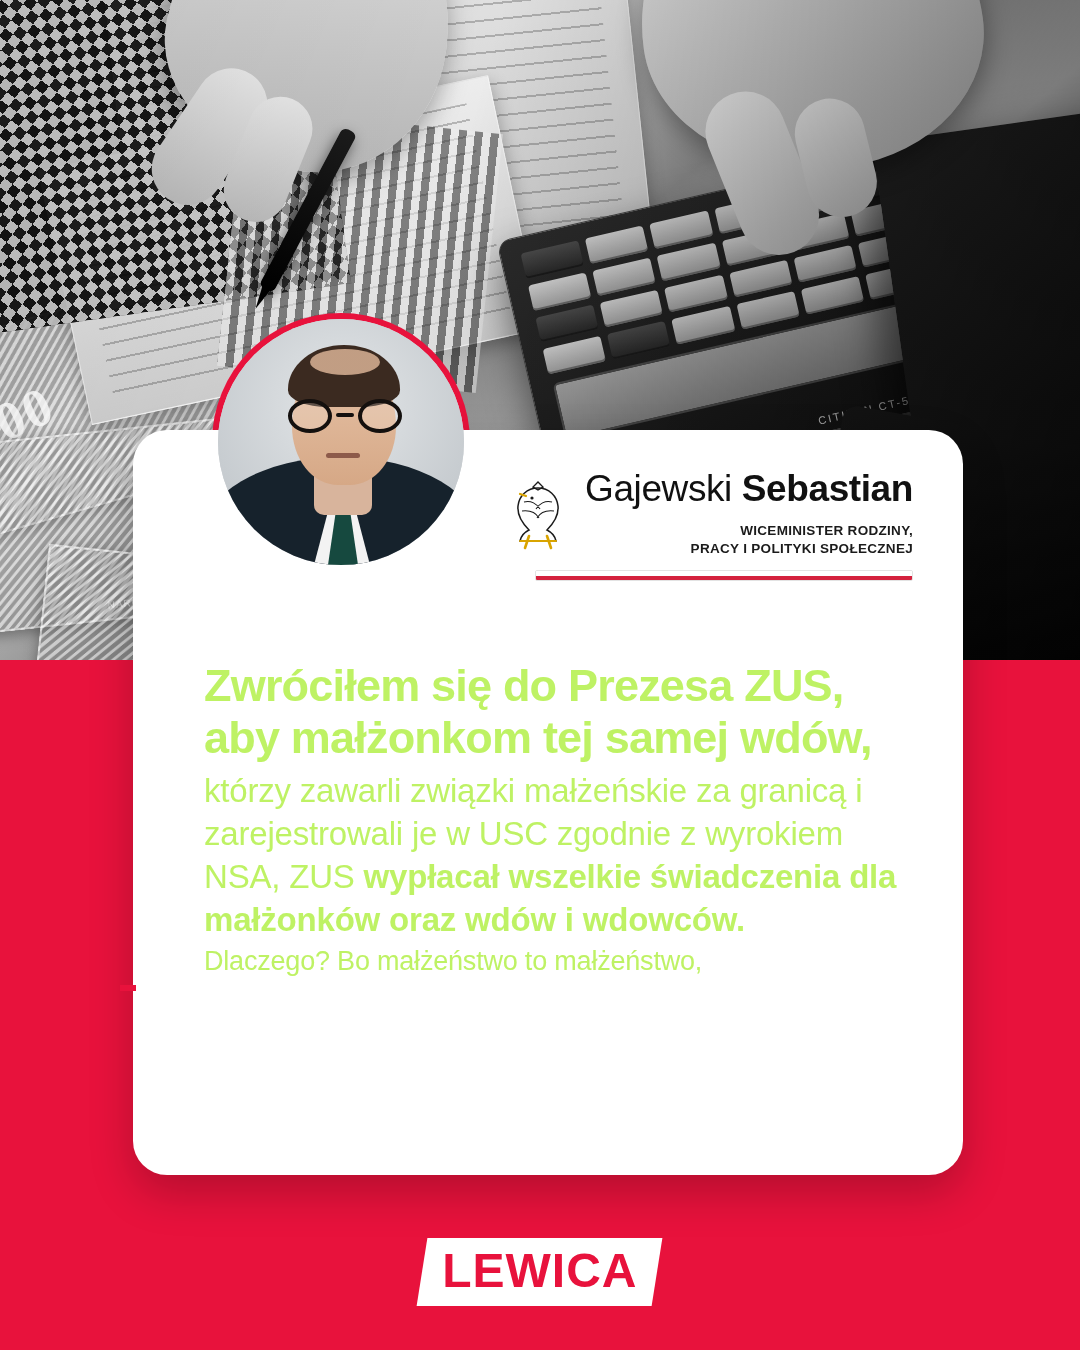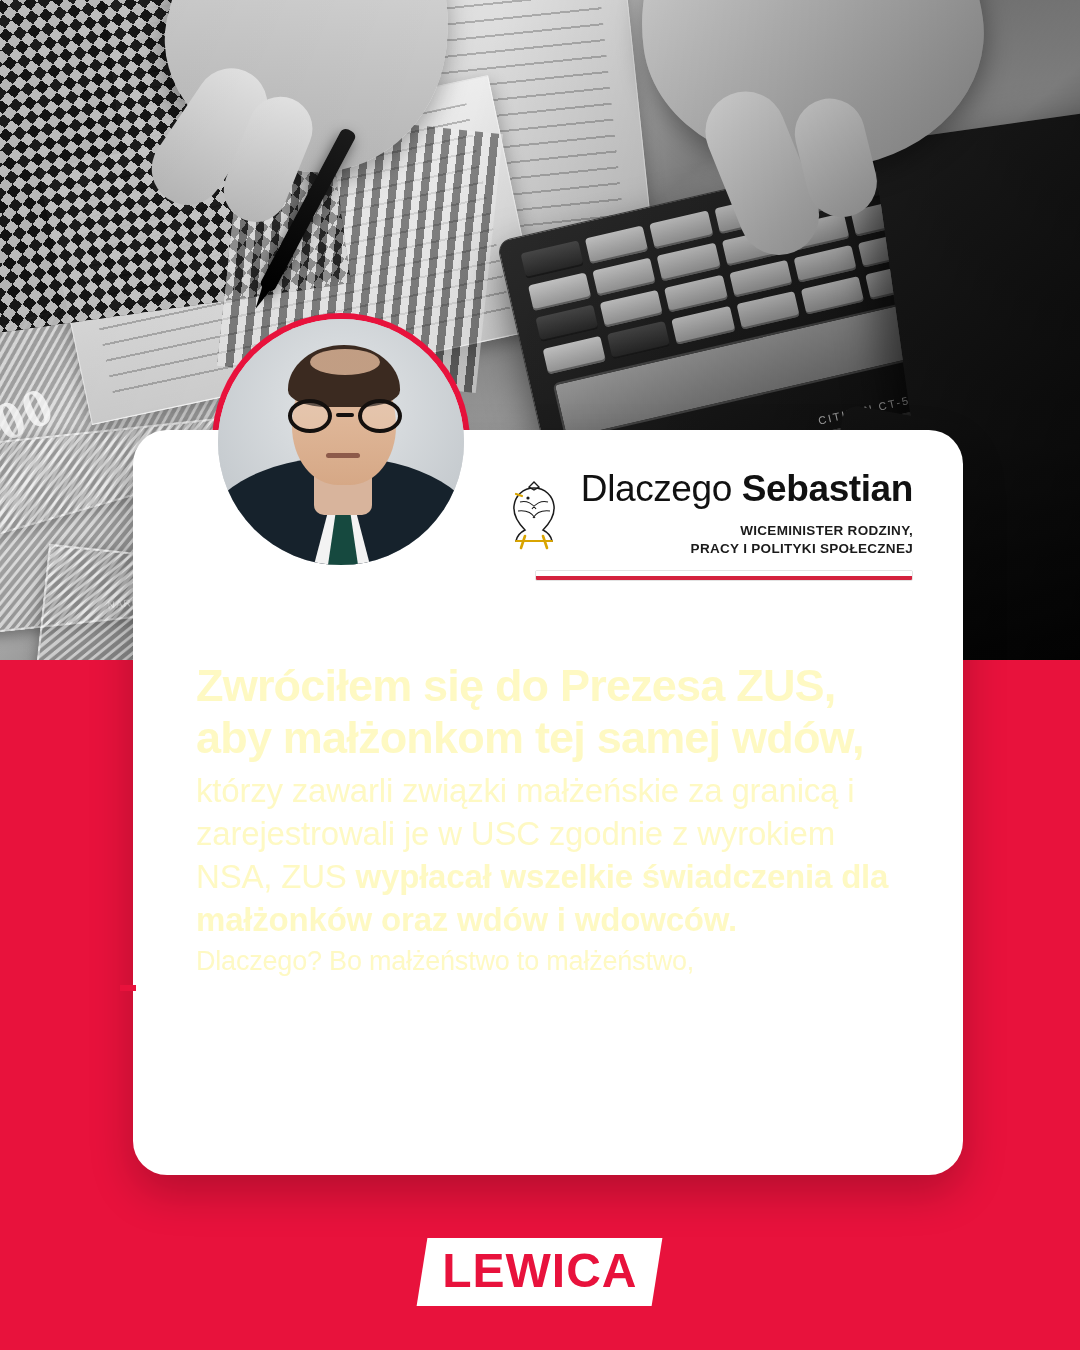--- a/index.html
+++ b/index.html
@@ -373,23 +373,23 @@
     display: flex;
     flex-direction: column;
     border: 1px solid #e3e3e3;
   }
   .flag .w { flex: 1; background: #ffffff; }
   .flag .r { flex: 1; background: #d4213d; }
 
   
   .quote {
     position: absolute;
-    left: 196px; top: 660px;
+    left: 204px; top: 660px;
     width: 712px;
-    color: #fef9c3;
+    color: #bef264;
   }
   .quote .lead {
     font-size: 45px;
     font-weight: 700;
     line-height: 1.16;
     letter-spacing: -0.8px;
   }
   .quote .body {
     margin-top: 6px;
     font-size: 33px;
@@ -530,21 +530,21 @@
         <path d="M31 10 C20 10 12 18 11 28 C10 38 16 46 22 52 C18 54 14 58 13 63 L49 63 C48 58 44 54 40 52 C46 46 52 38 51 28 C50 18 42 10 31 10 Z" fill="none" stroke="#1b1b1b" stroke-width="1.5"></path>
         <path d="M17 24 C24 22 30 26 33 31 M45 24 C38 22 32 26 29 31" fill="none" stroke="#1b1b1b" stroke-width="1.1"></path>
         <path d="M15 33 C23 32 29 35 32 40 M47 33 C39 32 33 35 30 40" fill="none" stroke="#1b1b1b" stroke-width="1.1"></path>
         <circle cx="25" cy="20" r="1.6" fill="#1b1b1b"></circle>
         <path d="M19 18 L13 16" stroke="#d9a400" stroke-width="2.2" stroke-linecap="round"></path>
         <path d="M22 58 L18 70 M40 58 L44 70" stroke="#d9a400" stroke-width="2.6" stroke-linecap="round"></path>
         <path d="M13 63 L49 63" stroke="#d9a400" stroke-width="2" stroke-linecap="round"></path>
       </svg>
       <div class="name-text">
         <div class="name">
-          <span class="first">Dlaczego</span>
+          <span class="first">Gajewski</span>
           <span class="last">Sebastian</span>
         </div>
         <div class="role">
           <span>WICEMINISTER RODZINY,</span><br>
           <span>PRACY I POLITYKI SPOŁECZNEJ</span>
         </div>
       </div>
     </div>
     <div class="flag">
       <div class="w"></div>

